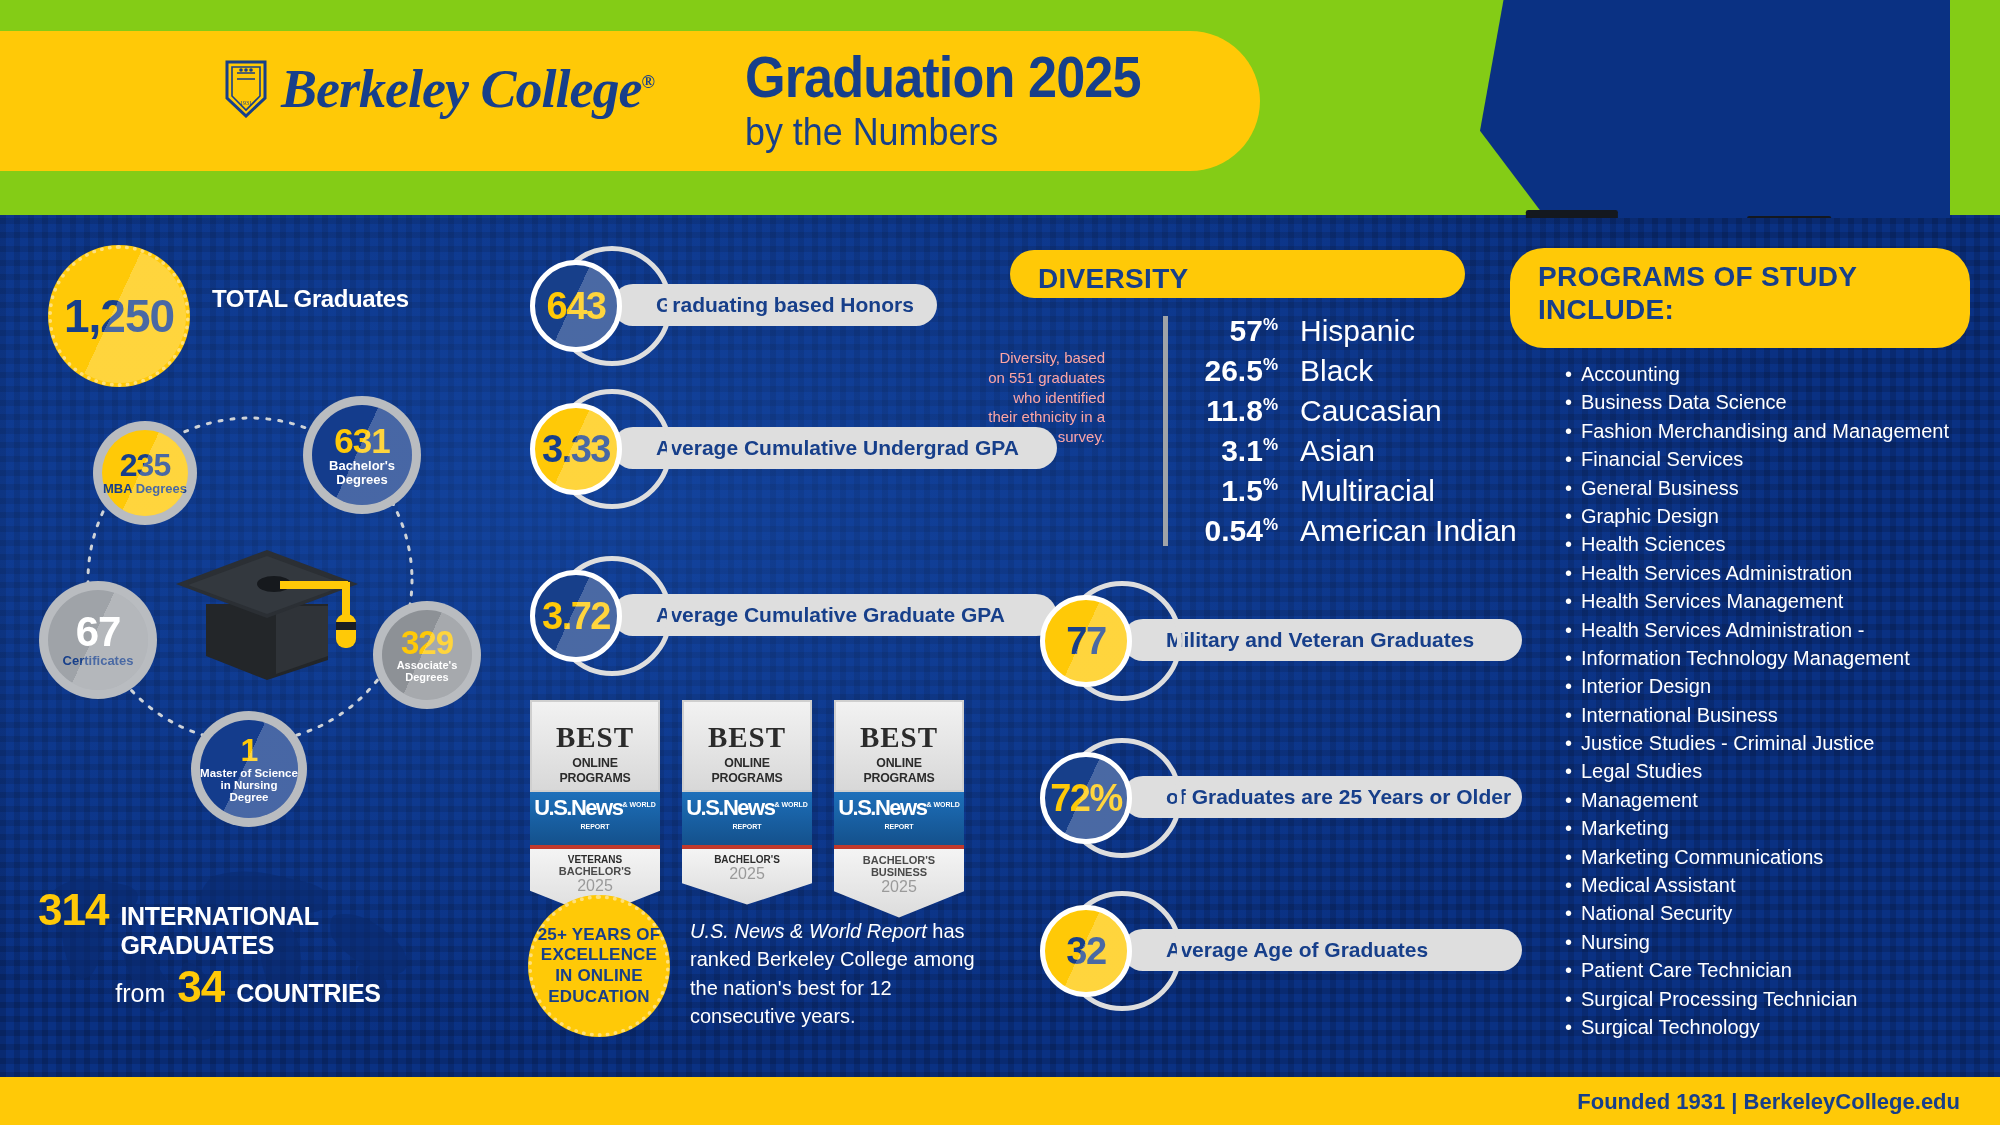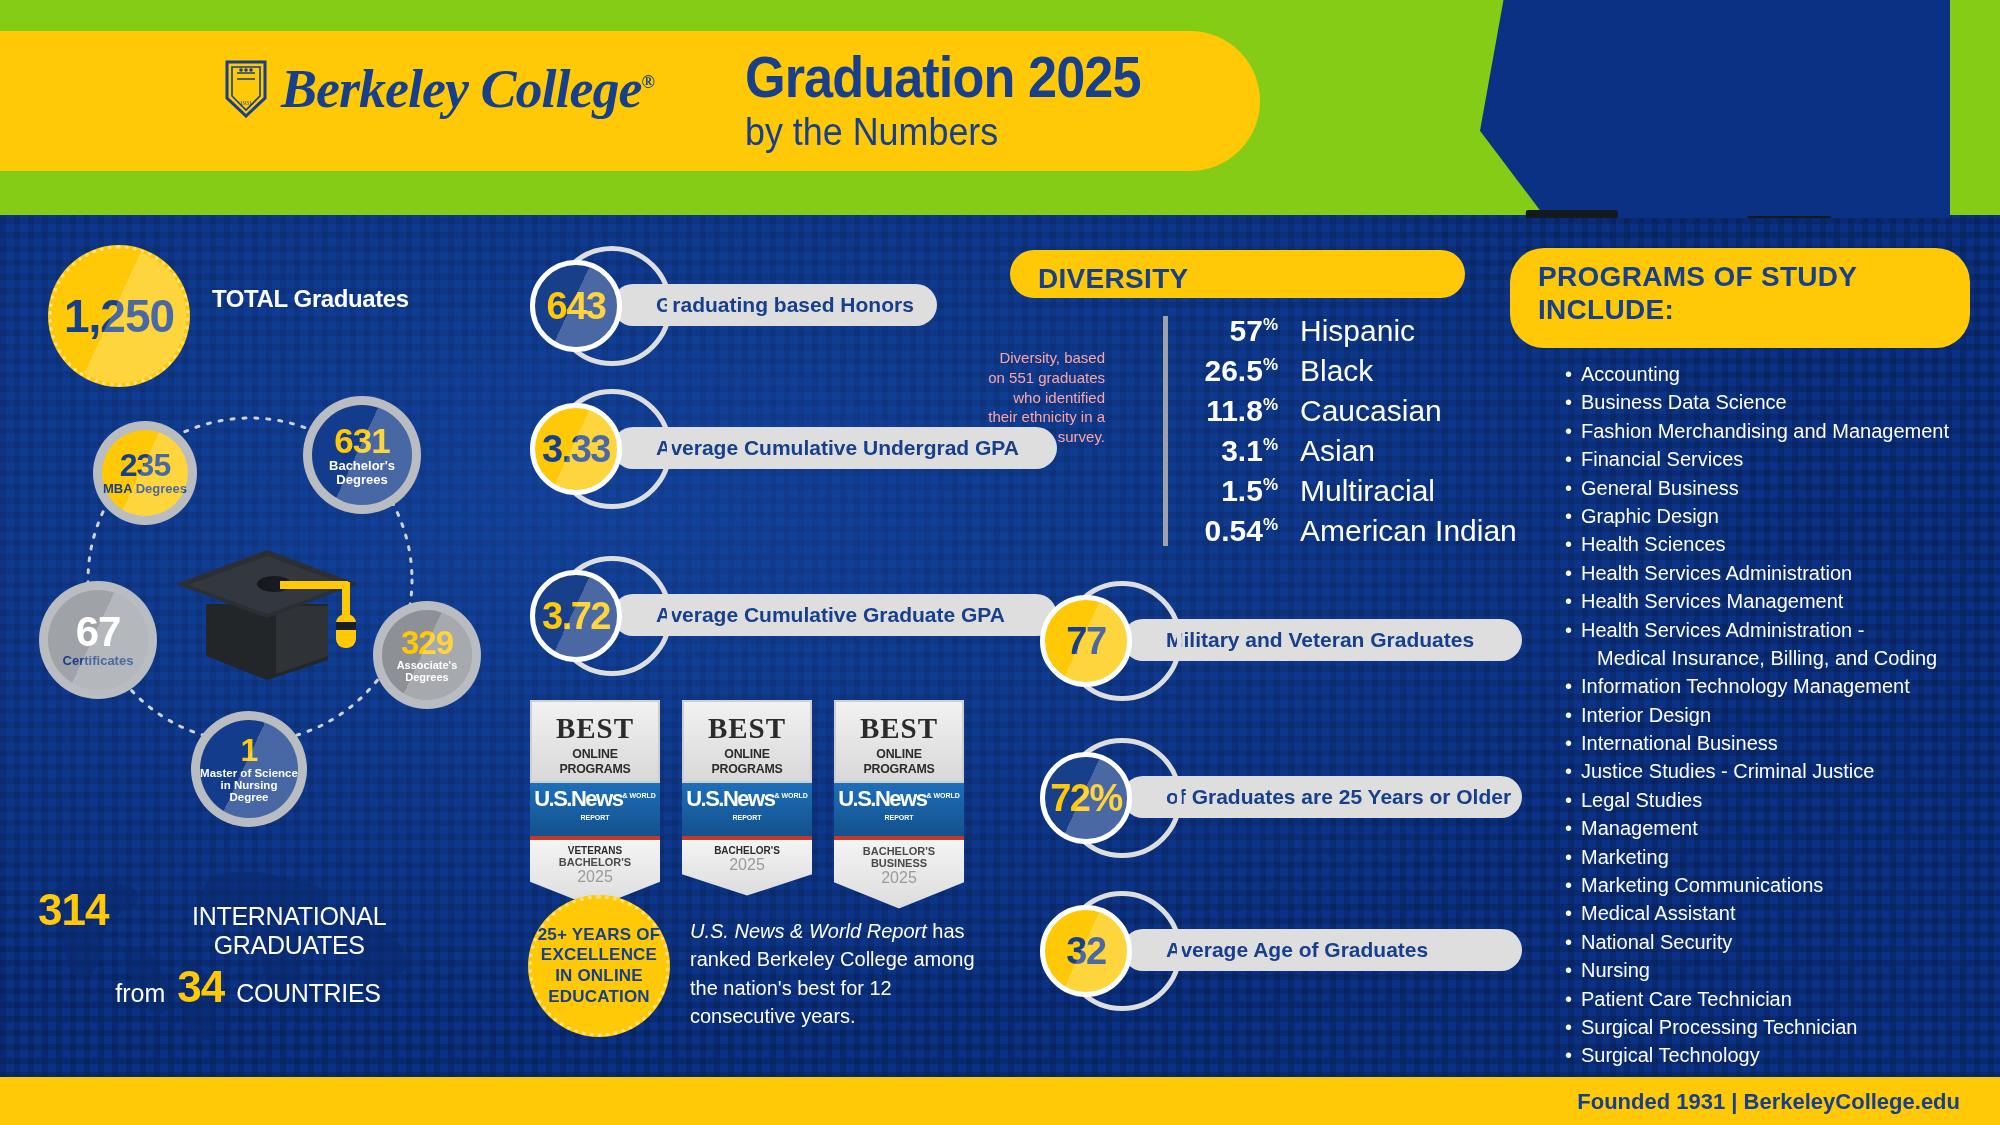--- a/index.html
+++ b/index.html
@@ -133,21 +133,21 @@
   .plist{ position:absolute; left:1565px; top:360px; }
   .plist li{ list-style:none; font-size:20px; color:#fff; line-height:1.42; display:flex;}
   .plist li .bul{ width:16px; flex:none;}
   .plist li.cont{ padding-left:16px;}
 
   
   .badges{ position:absolute; left:530px; top:700px; display:flex; gap:22px;}
   .badge{ width:130px; position:relative; }
   .badge .top{
     background:linear-gradient(#f2f2f2,#d8d8d8); border:2px solid #cfcfcf;
-    padding:13px 4px 5px; text-align:center;
+    padding:22px 4px 5px; text-align:center;
   }
   .badge .best{ font-family:"Liberation Serif", serif; font-size:29px; font-weight:700; color:#2b2b2b; letter-spacing:1px; line-height:.95;}
   .badge .op{ font-size:13px; font-weight:700; color:#2b2b2b; letter-spacing:-.2px; transform:scaleX(.95); margin-top:3px;}
   .badge .rib{ background:linear-gradient(#1d6fba,#14518c); position:relative; padding:5px 0 4px; text-align:center;}
   .badge .usn{ font-size:22px; font-weight:700; color:#fff; letter-spacing:-1.5px; line-height:1;}
   .badge .usn i{ font-size:7px; font-style:normal; letter-spacing:0; vertical-align:super;}
   .badge .redline{ height:4px; background:#c0392b;}
   .badge .bot{
     background:linear-gradient(#f4f4f4,#dcdcdc);
     clip-path:polygon(0 0,100% 0,100% 62%,50% 100%,0 62%);
@@ -169,21 +169,21 @@
     font-size:20px; color:#fff; line-height:1.42;
   }
   .usn-text i{ font-style:italic;}
 
   
   .worldmap{ position:absolute; left:35px; top:845px; width:420px; height:200px; opacity:.55;}
   .intl{ position:absolute; left:38px; top:885px; width:420px; }
   .intl .l1{ display:flex; align-items:baseline; gap:12px;}
   .intl .l2{ display:flex; align-items:baseline; gap:12px; justify-content:center; margin-top:2px;}
   .intl .big{ font-size:44px; font-weight:700; color:#FFC907; letter-spacing:-1px;}
-  .intl .w{ font-size:25px; font-weight:400; color:#fff; letter-spacing:-.3px;text-align:center;}
+  .intl .w{ font-size:25px; font-weight:700; color:#fff; letter-spacing:-.3px;}
   .intl .wf{ font-size:25px; font-weight:400; color:#fff;}
 </style>
 </head>
 <body>
 
 <div class="texture"></div>
 <div class="vign"></div>
 
 <div class="header-wrap">
   <div class="header-bar"></div>
@@ -480,21 +480,20 @@
   <li>
       <span class="bul">•</span>
       <span>Health Services Management</span>
     </li>
   <li>
       <span class="bul">•</span>
       <span>Health Services Administration -</span>
     </li>
   <li class="cont">
       <span class="bul"></span>
-      <span>Medical Insurance, Billing, and Coding</span>
     </li>
   <li>
       <span class="bul">•</span>
       <span>Information Technology Management</span>
     </li>
   <li>
       <span class="bul">•</span>
       <span>Interior Design</span>
     </li>
   <li>

